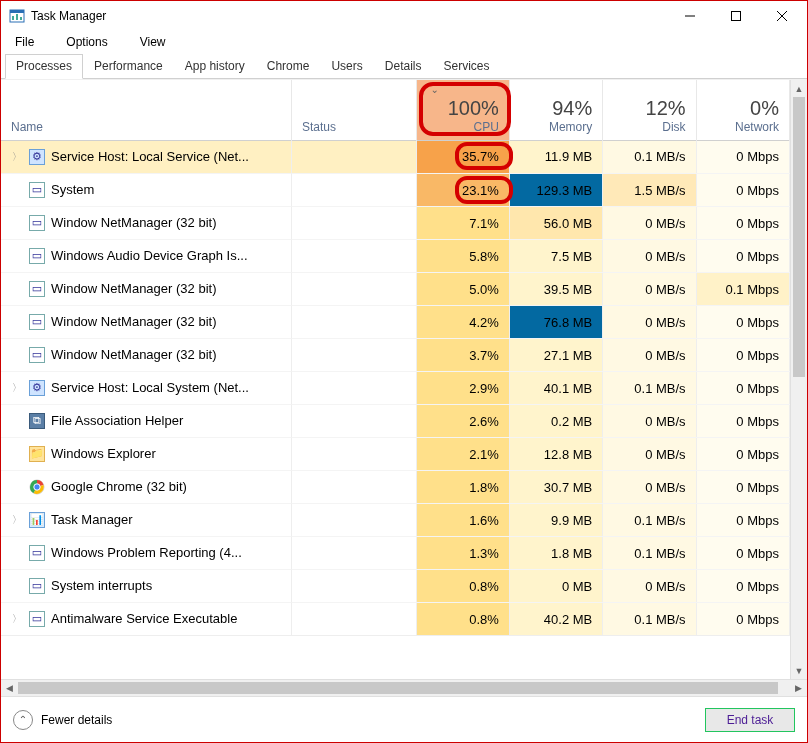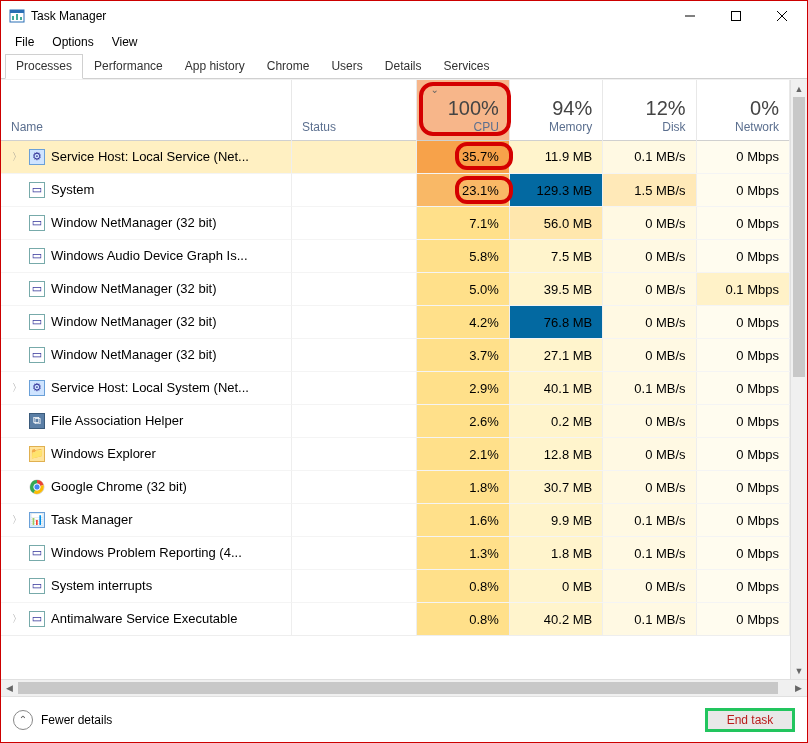--- a/index.html
+++ b/index.html
@@ -3,21 +3,21 @@
 <meta charset="utf-8">
 <style>
   * { box-sizing: border-box; margin: 0; padding: 0; }
   html, body { width: 808px; height: 743px; font-family: "Segoe UI", Arial, sans-serif; font-size: 12px; color: #000; background: #fff; overflow: hidden; }
   .window { width: 808px; height: 743px; border: 1px solid #cc0000; display: flex; flex-direction: column; }
   .titlebar { height: 30px; display: flex; align-items: center; padding: 0 2px; }
   .titlebar .app-icon { width: 16px; height: 16px; margin: 0 6px; }
   .titlebar .title { flex: 0 0 auto; font-size: 12px; }
   .titlebar .spacer { flex: 1; }
   .win-btn { width: 46px; height: 30px; display: flex; align-items: center; justify-content: center; font-size: 14px; }
-  .menubar { height: 22px; display: flex; align-items: center; gap: 2px; padding: 0 6px; }
+  .menubar { height: 22px; display: flex; align-items: center; gap: 16px; padding: 0 6px; }
   .menubar .mitem { padding: 2px 8px; font-size: 12px; }
   .tabbar { height: 26px; display: flex; align-items: flex-end; border-bottom: 1px solid #d0d0d0; padding-left: 4px; background: #fff; }
   .tabbar .tab { padding: 4px 10px 5px; font-size: 12px; color: #333; position: relative; border: 1px solid transparent; border-bottom: none; }
   .tabbar .tab.active { background: #fff; border-color: #d0d0d0; border-bottom: 1px solid #fff; margin-bottom: -1px; }
   .content { flex: 1; display: flex; position: relative; overflow: hidden; border-top: 1px solid #f0f0f0; }
   .table-wrap { flex: 1; overflow: hidden; position: relative; }
   table { border-collapse: collapse; width: 100%; }
   thead { }
   th { text-align: left; font-weight: normal; color: #5b6f8f; padding: 0 10px; font-size: 12px; border-right: 1px solid #e8e8e8; vertical-align: bottom; height: 60px; }
   th .hhead { display: flex; flex-direction: column; align-items: flex-end; justify-content: flex-end; height: 100%; padding-bottom: 6px; position: relative; }
@@ -62,21 +62,21 @@
   .scrollbar-v .sb-track { flex: 1; position: relative; }
   .scrollbar-v .sb-thumb { position: absolute; left: 2px; right: 2px; top: 0; height: 280px; background: #c8c8c8; }
   .scrollbar-h { height: 17px; background: #f0f0f0; border-top: 1px solid #e0e0e0; display: flex; }
   .scrollbar-h .sb-btn { width: 17px; display: flex; align-items: center; justify-content: center; color: #666; font-size: 9px; }
   .scrollbar-h .sb-track { flex: 1; position: relative; }
   .scrollbar-h .sb-thumb { position: absolute; top: 2px; bottom: 2px; left: 0; width: 760px; background: #c8c8c8; }
   .footer { height: 46px; border-top: 1px solid #e0e0e0; display: flex; align-items: center; padding: 0 12px; gap: 10px; }
   .footer .det-toggle { display: flex; align-items: center; gap: 8px; }
   .footer .det-toggle .circ { width: 20px; height: 20px; border: 1px solid #888; border-radius: 50%; display: flex; align-items: center; justify-content: center; font-size: 10px; color: #555; }
   .footer .spacer { flex: 1; }
-  .footer .end-btn { width: 90px; height: 24px; border: 3px solid #22c55e; background: #e8e8e8; color: #b91c1c; display: flex; align-items: center; justify-content: center; font-size: 12px; }
+  .footer .end-btn { width: 90px; height: 24px; border: 1px solid #22c55e; background: #e8e8e8; color: #4c1d95; display: flex; align-items: center; justify-content: center; font-size: 12px; }
   .annot { position: absolute; border: 4px solid #d40000; border-radius: 10px; pointer-events: none; }
 </style>
 </head>
 <body>
 
 <div class="window">
 
   <div class="titlebar">
     <span class="app-icon">
       <svg width="16" height="16" viewBox="0 0 16 16">

